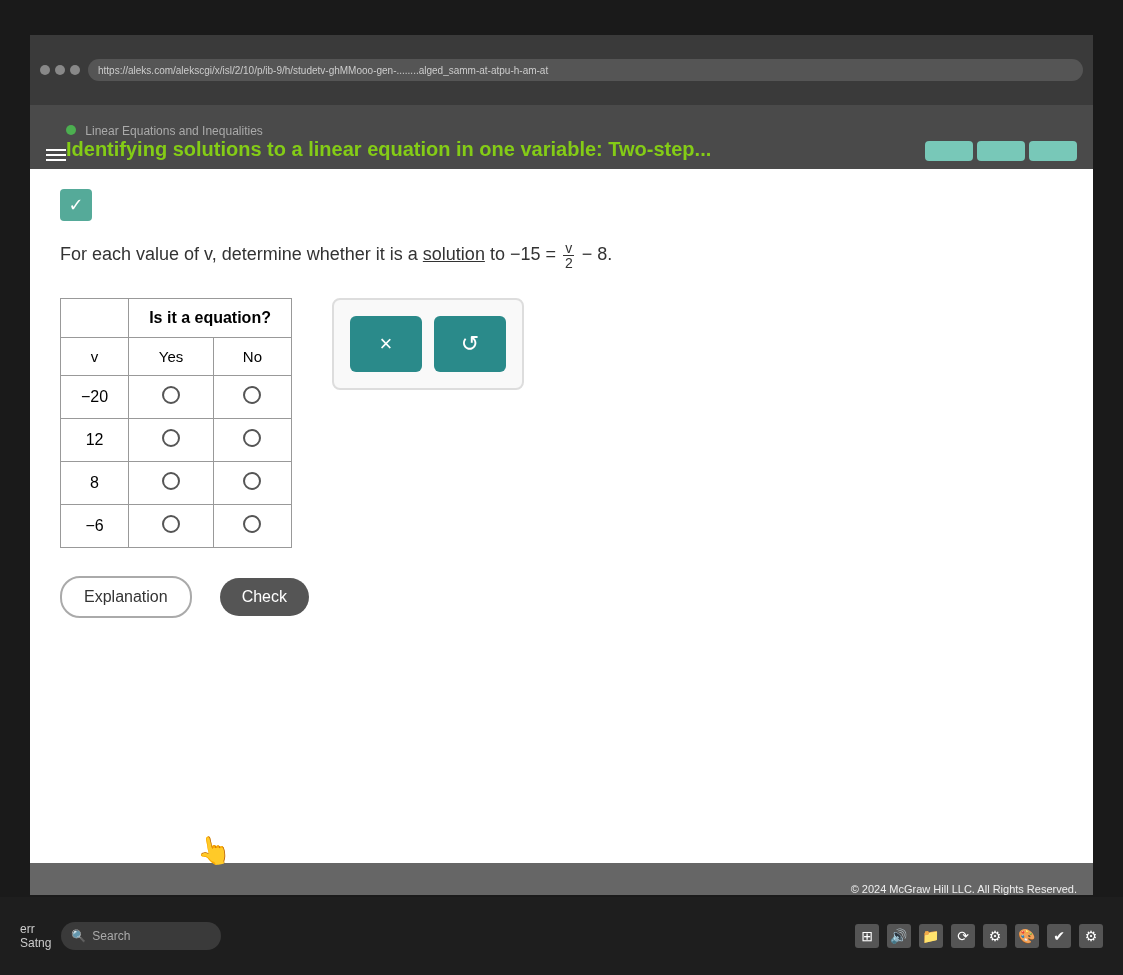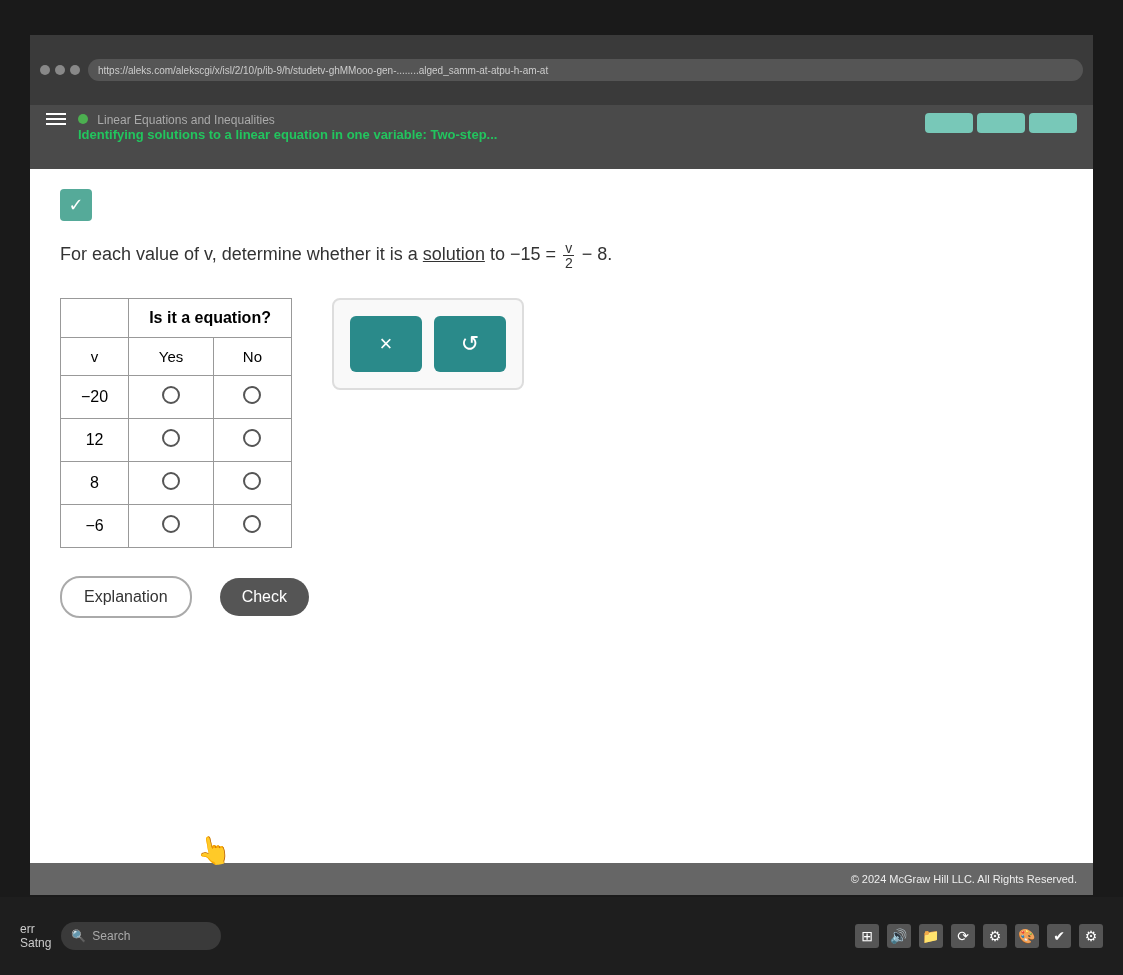--- a/index.html
+++ b/index.html
@@ -68,22 +68,21 @@
       font-size: 10px;
       overflow: hidden;
       white-space: nowrap;
     }
 
     
     .app-header {
       background: #4a4a4a;
       padding: 8px 16px;
       display: flex;
-      align-items: flex-start;
-      gap: 12px;
+      align-items: flex-end;
       min-height: 64px;
     }
 
     .hamburger-icon {
       display: flex;
       flex-direction: column;
       gap: 3px;
       cursor: pointer;
     }
 
@@ -97,22 +96,22 @@
     .header-text-block {
       flex: 1;
     }
 
     .header-subtitle {
       color: #aaa;
       font-size: 12px;
     }
 
     .header-title {
-      color: #22c55e;
-      font-size: 13px;
+      color: #84cc16;
+      font-size: 20px;
       font-weight: bold;
     }
 
     .progress-bar-container {
       display: flex;
       gap: 4px;
     }
 
     .progress-segment {
       width: 48px;
@@ -277,21 +276,21 @@
       padding: 10px 22px;
       font-size: 16px;
       cursor: pointer;
     }
 
     
     .footer-bar {
       background: #666;
       height: 32px;
       display: flex;
-      align-items: center;
+      align-items: flex-end;
       justify-content: flex-end;
       padding-right: 16px;
     }
 
     .copyright {
       color: #eee;
       font-size: 11px;
     }
 
     

